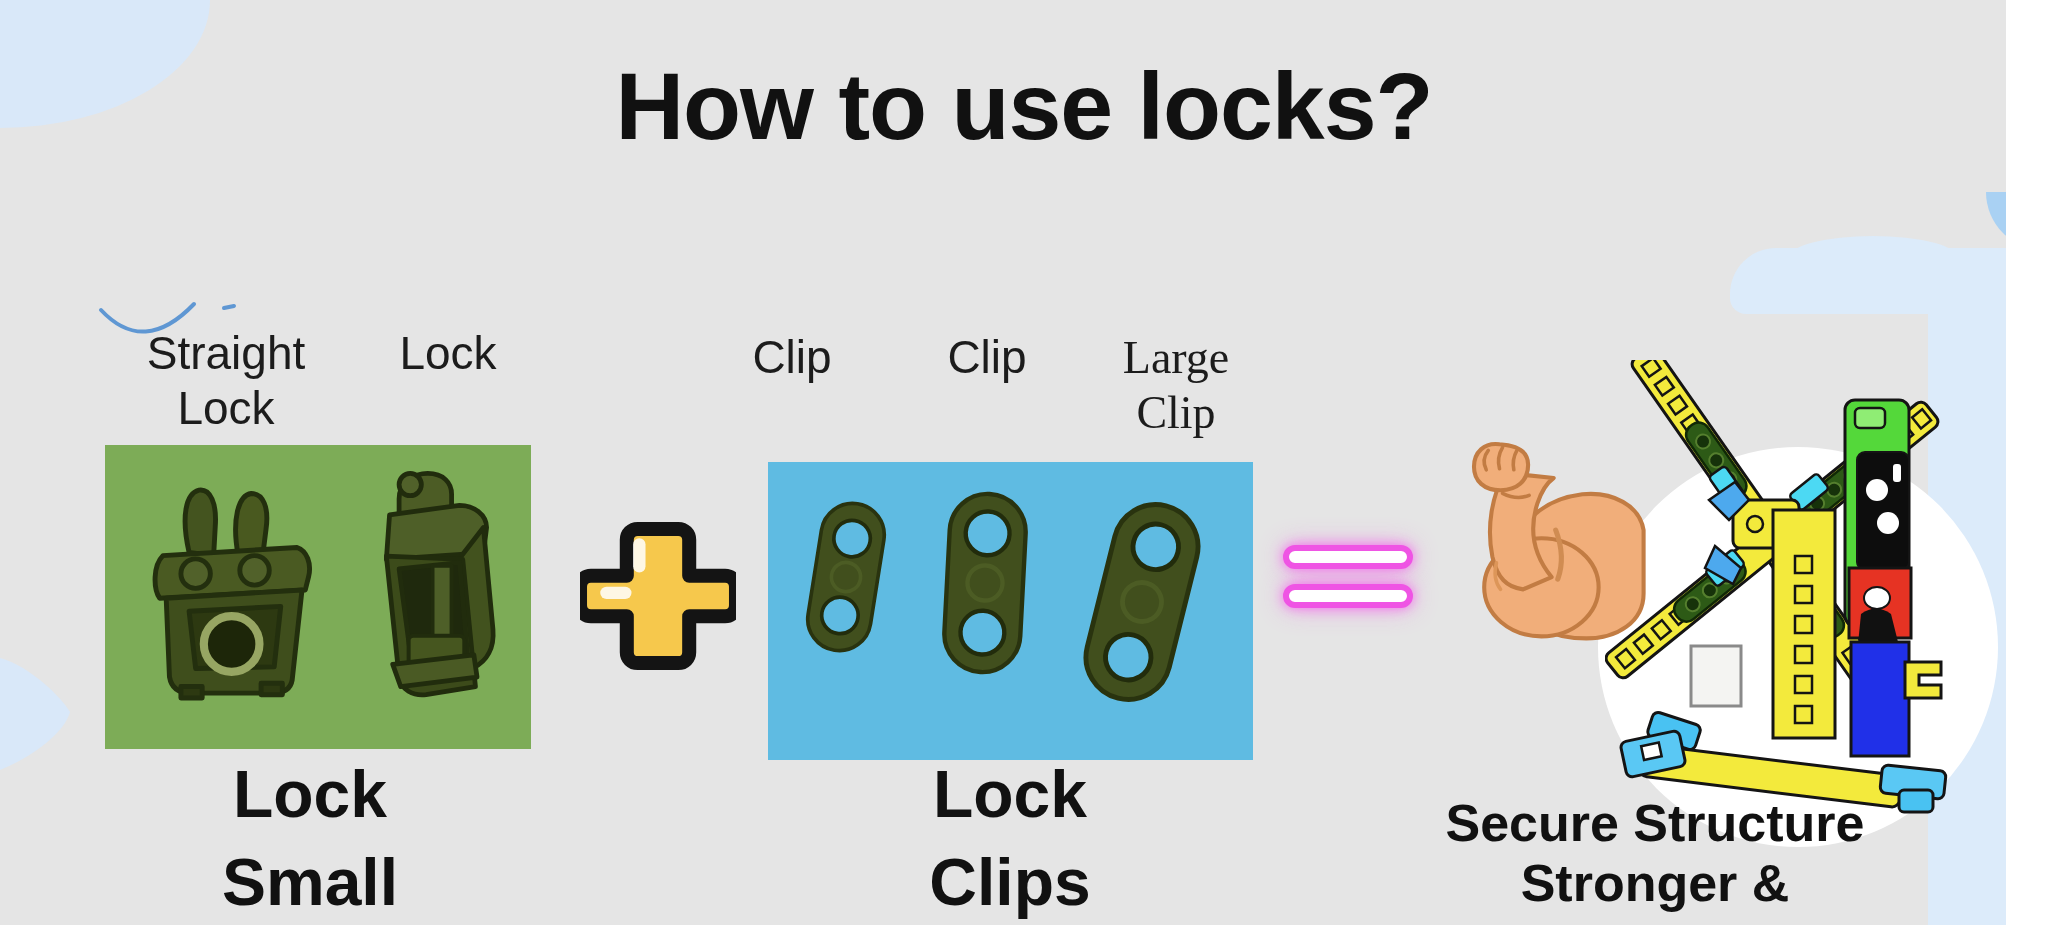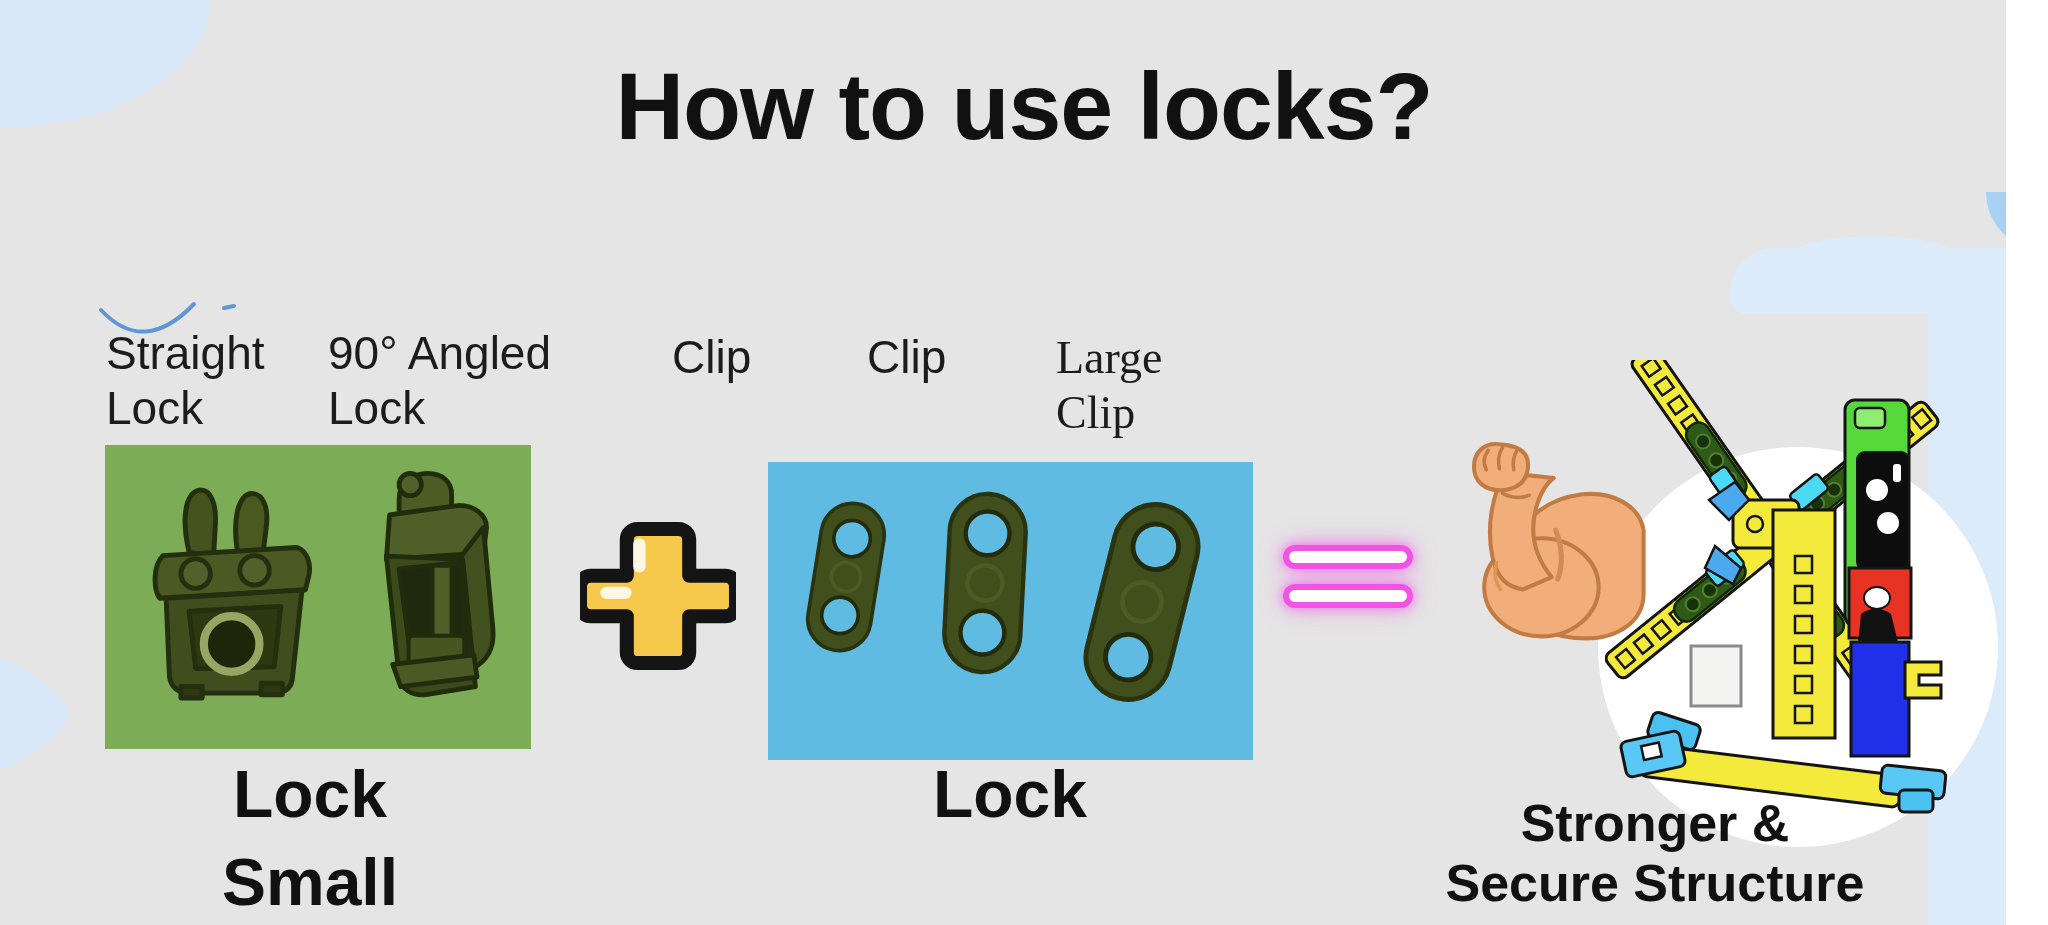--- a/index.html
+++ b/index.html
@@ -12,21 +12,21 @@
   .band{left:1928px;top:300px;width:120px;height:625px;background:#dcebfa;}
   .cloud{left:1730px;top:248px;width:318px;height:66px;background:#dcebfa;border-radius:46px 0 0 16px;}
   .cloud-bump{left:1788px;top:236px;width:170px;height:44px;background:#dcebfa;border-radius:50%;}
   .cloud-join{left:1928px;top:258px;width:120px;height:80px;background:#dcebfa;}
   .tr-wedge{left:1986px;top:192px;width:62px;height:58px;background:#a9d1f3;border-radius:0 0 0 62px;}
   .bite{left:1598px;top:447px;width:400px;height:400px;border-radius:50%;background:#ffffff;z-index:1;}
   
   .title{left:0;top:52px;width:2048px;text-align:center;font-size:95px;font-weight:700;
          letter-spacing:-1px;z-index:3;}
   
-  .plabel{top:326px;width:240px;font-size:46px;line-height:55px;color:#1c1c1c;z-index:3;}
+  .plabel{top:326px;width:240px;text-align:center;font-size:46px;line-height:55px;color:#1c1c1c;z-index:3;}
   
   .box{z-index:2;}
   .greenbox{left:105px;top:445px;width:426px;height:304px;}
   .bluebox{left:768px;top:462px;width:485px;height:298px;}
   
   .caption{font-weight:700;text-align:center;z-index:3;}
   .cap-big{font-size:66px;line-height:88px;}
   .cap-left{left:60px;top:750px;width:500px;}
   .cap-mid{left:760px;top:750px;width:500px;}
   .cap-right{left:1385px;top:793px;width:540px;font-size:52px;line-height:60px;}
@@ -58,21 +58,20 @@
     <path d="M0,6 C30,14 62,46 70,60 C64,82 30,106 0,118 Z" fill="#d9e8f9"></path>
   </svg>
 
   <div class="abs title">How to use locks?</div>
 
   <div class="abs plabel" style="left:106px;">
     <div>Straight</div>
     <div>Lock</div>
   </div>
   <div class="abs plabel" style="left:328px;">
-    <div>90° Angled</div>
     <div>Lock</div>
   </div>
 
   <div class="abs plabel" style="left:672px;top:330px;">
     <div>Clip</div>
   </div>
   <div class="abs plabel" style="left:867px;top:330px;">
     <div>Clip</div>
   </div>
   <div class="abs plabel" style="left:1056px;top:330px;font-family:Liberation Serif, serif;">
@@ -137,20 +136,21 @@
     <svg class="abs" style="left:322px;top:16px;transform:rotate(14deg);" width="104" height="248" viewBox="0 0 64 130">
       <rect x="6" y="4" width="52" height="122" rx="26" fill="#414f1d" stroke="#29330f" stroke-width="3"></rect>
       <circle cx="32" cy="30" r="14" fill="#5fbbe2" stroke="#222c0c" stroke-width="3"></circle>
       <circle cx="32" cy="100" r="14" fill="#5fbbe2" stroke="#222c0c" stroke-width="3"></circle>
       <circle cx="32" cy="65" r="12" fill="none" stroke="#4c5c24" stroke-width="3"></circle>
     </svg>
   </div>
 
   <div class="abs caption cap-big cap-mid">
     <div>Lock</div>
+    <div>Clips</div>
   </div>
 
   <div>
     <div class="eqbar" style="left:1283px;top:545px;"></div>
     <div class="eqbar" style="left:1283px;top:584px;"></div>
   </div>
 
   <svg class="abs art" style="left:1443px;top:432px;" width="205" height="235" viewBox="0 0 200 230">
     <g stroke="#c27c43" stroke-width="4" stroke-linejoin="round">
       <path d="M70,120 C70,92 96,66 136,61 C166,58 192,72 196,96 L196,158 C196,186 170,202 140,202 C104,202 76,186 68,160 Z" fill="#f1ae7a"></path>
@@ -264,17 +264,17 @@
       <rect x="20" y="22" width="18" height="14" fill="#ffffff" stroke="#141414" stroke-width="2.5" transform="rotate(-12 30 32)"></rect>
     </g>
 
     <g transform="translate(276,408)">
       <rect x="0" y="0" width="64" height="28" rx="6" fill="#5ac8f4" stroke="#141414" stroke-width="3" transform="rotate(6 32 14)"></rect>
       <rect x="18" y="22" width="34" height="22" rx="5" fill="#49c2f2" stroke="#141414" stroke-width="3"></rect>
     </g>
   </svg>
 
   <div class="abs caption cap-right">
+    <div>Secure Structure</div>
     <div>Stronger &amp;</div>
-    <div>Secure Structure</div>
   </div>
 
 </div>
 
 </body></html>

